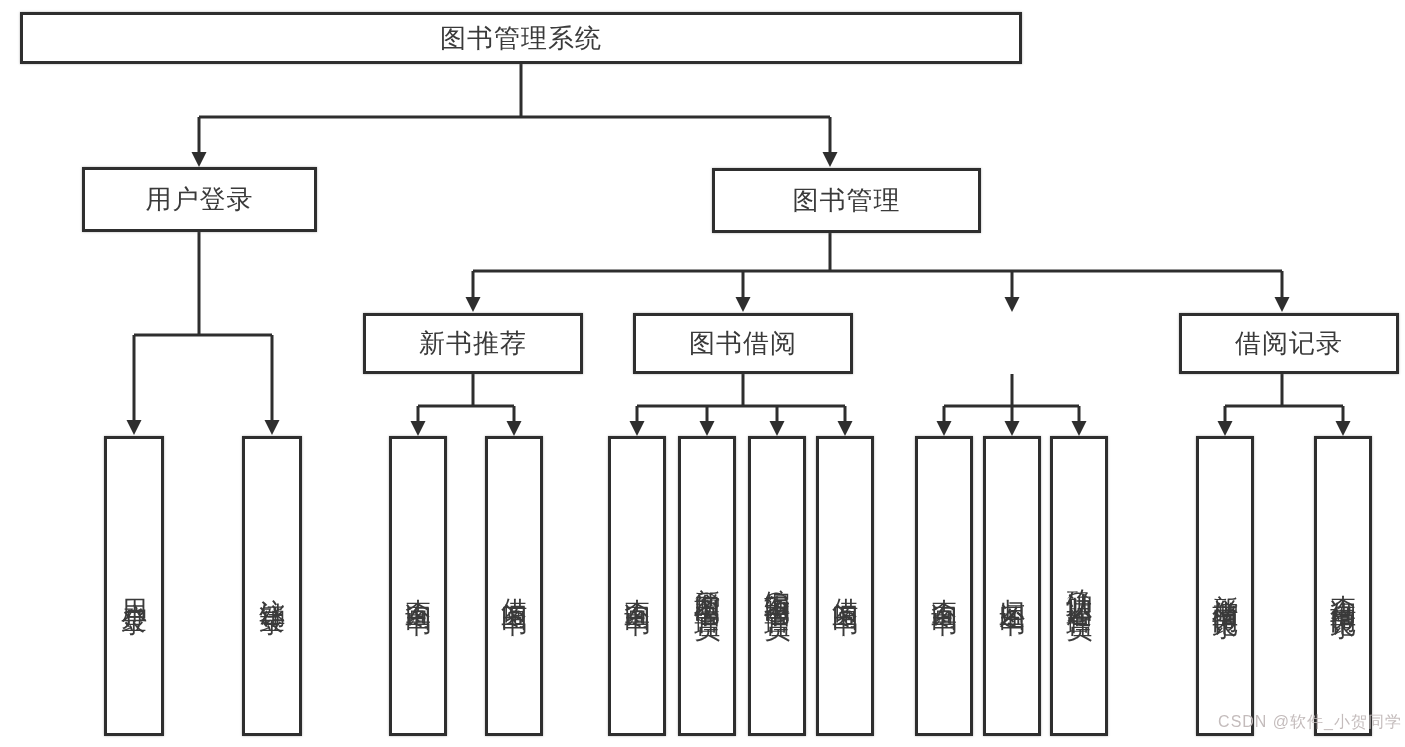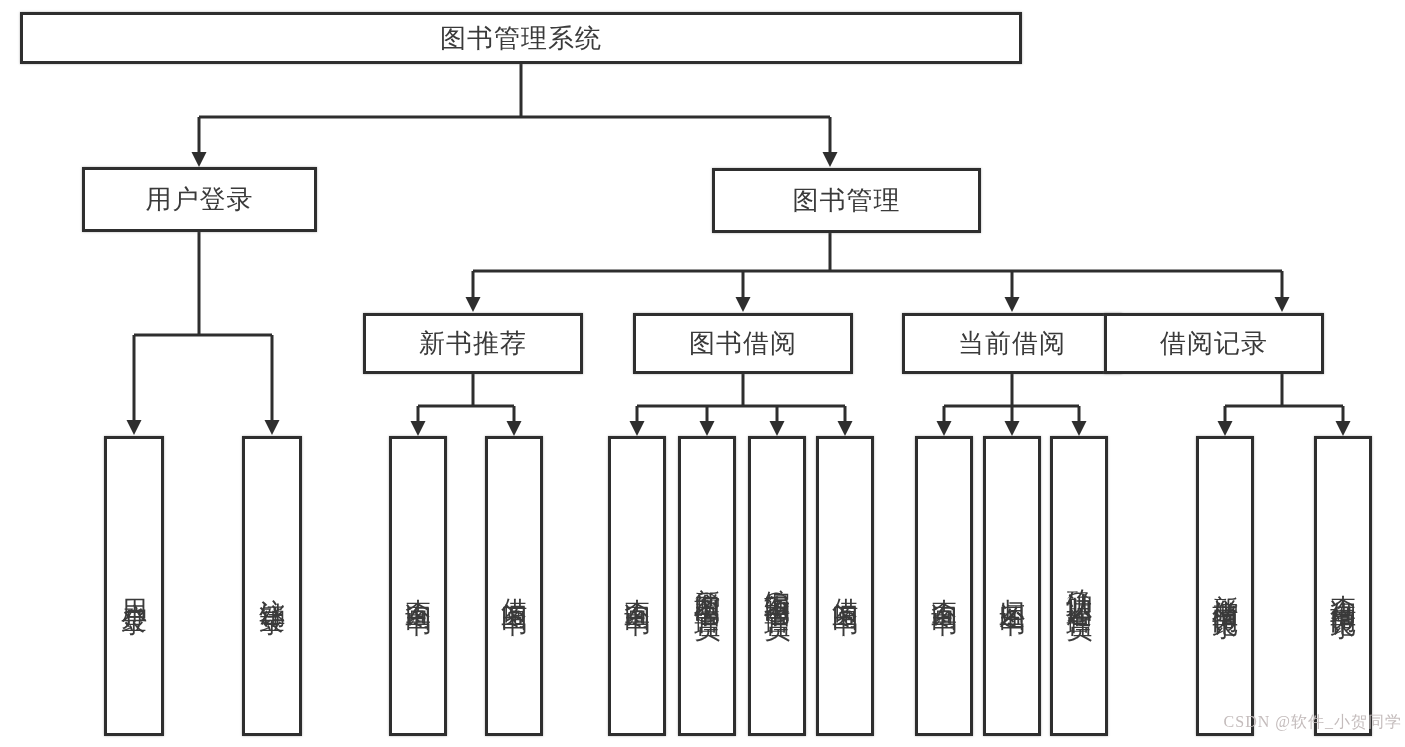--- a/index.html
+++ b/index.html
@@ -1,31 +1,31 @@
 <!DOCTYPE html>
 <html><head>
 <meta charset="utf-8">
 <style>
   html,body { margin:0; padding:0; background:#ffffff; }
   .canvas {
     position:relative; width:1405px; height:747px; background:#ffffff;
-    font-family:Liberation Serif, serif; overflow:hidden;
+    font-family:Liberation Sans, sans-serif; overflow:hidden;
   }
   svg.connectors { position:absolute; left:0; top:0; width:1405px; height:747px; }
   .box {
     position:absolute; background:#ffffff; border:3px solid #2e2e2e;
     box-sizing:border-box; display:flex; align-items:center; justify-content:center;
     color:#3a3a3a; box-shadow:0 0 2px rgba(110,110,110,0.55);
   }
   .hlabel { font-size:26px; letter-spacing:1px; white-space:nowrap; }
   .root-box   { left:20px;  top:12px;  width:1002px; height:52px; }
   .l2-a       { left:82px;  top:167px; width:235px;  height:65px; }
   .l2-b       { left:712px; top:168px; width:269px;  height:65px; }
   .l3         { top:313px; height:61px; width:220px; }
-  .l3-0 { left:363px; } .l3-1 { left:633px; } .l3-2 { left:902px; } .l3-3 { left:1104px; }
+  .l3-0 { left:363px; } .l3-1 { left:633px; } .l3-2 { left:902px; } .l3-3 { left:1179px; }
   .vbox { top:436px; height:300px; }
   .vtext {
     writing-mode:vertical-rl; text-orientation:mixed;
     font-size:26px; line-height:1.05; letter-spacing:4px; color:#3a3a3a;
   }
   .w60 { width:60px; } .w58 { width:58px; }
   .vA0 { left:104px; }  .vA1 { left:242px; }
   .vB0 { left:389px; }  .vB1 { left:485px; }
   .vC0 { left:608px; }  .vC1 { left:678px; } .vC2 { left:748px; } .vC3 { left:816px; }
   .vD0 { left:915px; }  .vD1 { left:983px; } .vD2 { left:1050px; }
@@ -93,23 +93,20 @@
   <div class="box l2-b">
     <span class="hlabel">图书管理</span>
   </div>
 
   <div class="box l3 l3-0">
     <span class="hlabel">新书推荐</span>
   </div>
   <div class="box l3 l3-1">
     <span class="hlabel">图书借阅</span>
   </div>
-  <div class="box l3 l3-2">
-    <span class="hlabel">当前借阅</span>
-  </div>
   <div class="box l3 l3-3">
     <span class="hlabel">借阅记录</span>
   </div>
 
   <div class="box vbox w60 vA0">
     <span class="vtext">用户登录</span>
   </div>
   <div class="box vbox w60 vA1">
     <span class="vtext">注销登录</span>
   </div>

